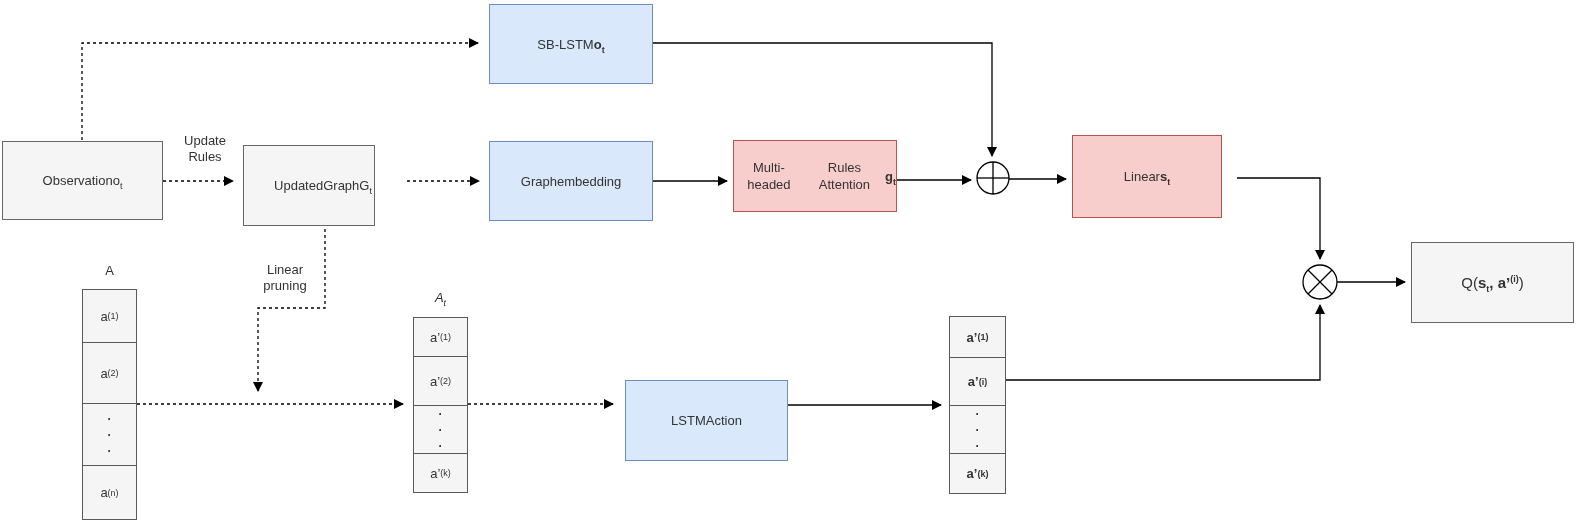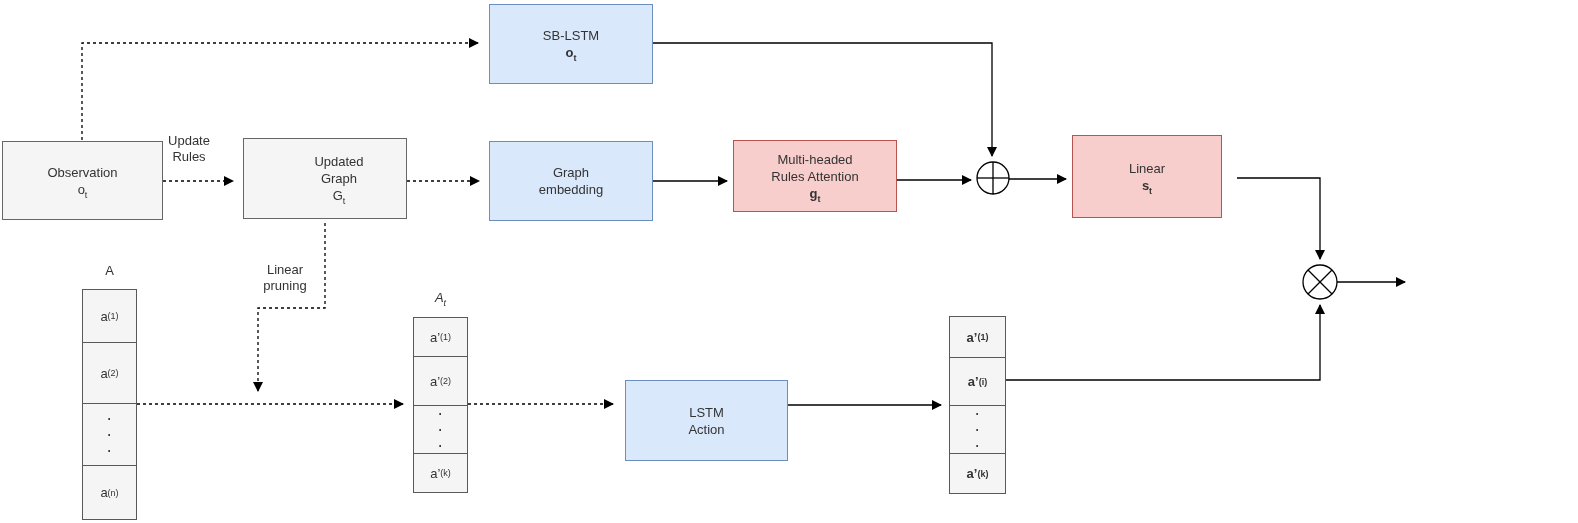--- a/index.html
+++ b/index.html
@@ -1,19 +1,19 @@
 <!DOCTYPE html>
 <html><head>
 <meta charset="utf-8">
 <style>
   html,body{margin:0;padding:0;background:#fff;}
   .canvas{position:relative;width:1578px;height:523px;background:#ffffff;
           font-family:"Liberation Sans",sans-serif;color:#333;overflow:hidden;}
   svg.wires{position:absolute;left:0;top:0;width:1578px;height:523px;}
-  .box{position:absolute;display:flex;flex-direction:column;align-items:center;justify-content:center;
+  .box{position:absolute;display:flex;align-items:center;justify-content:center;
        text-align:center;font-size:13px;line-height:17px;box-sizing:border-box;border:1px solid;}
   .gray{background:#f5f5f5;border-color:#666666;text-align:center;}
   .blue{background:#dae8fc;border-color:#6c8ebf;}
   .red{background:#f8cecc;border-color:#b85450;}
   .b{font-weight:bold;}
   sub{font-size:9px;line-height:0;}
   sup{font-size:9px;line-height:0;}
   .qtext{font-size:15px;}
   .edge-label{position:absolute;font-size:13px;line-height:16px;text-align:center;white-space:pre-line;}
   .col{position:absolute;}
@@ -62,21 +62,21 @@
       <line x1="1308" y1="270" x2="1332" y2="294" stroke="#000" stroke-width="1.3"></line>
       <line x1="1332" y1="270" x2="1308" y2="294" stroke="#000" stroke-width="1.3"></line>
     </g>
   </svg>
 
   <div class="box gray" style="left:2px;top:141px;width:161px;height:79px;">
     <span>Observation</span>
     <span><span>o</span><sub>t</sub></span>
   </div>
 
-  <div class="box gray" style="left:243px;top:138px;width:164px;height:81px;padding-left:28px;">
+  <div class="box gray" style="left:243px;top:145px;width:132px;height:81px;padding-left:28px;">
     <span>Updated</span>
     <span>Graph</span>
     <span><span>G</span><sub>t</sub></span>
   </div>
 
   <div class="box blue" style="left:489px;top:4px;width:164px;height:80px;">
     <span>SB-LSTM</span>
     <span class="b"><span>o</span><sub>t</sub></span>
   </div>
 
@@ -94,22 +94,25 @@
   <div class="box red" style="left:1072px;top:135px;width:150px;height:83px;">
     <span>Linear</span>
     <span class="b"><span>s</span><sub>t</sub></span>
   </div>
 
   <div class="box blue" style="left:625px;top:380px;width:163px;height:81px;">
     <span>LSTM</span>
     <span>Action</span>
   </div>
 
+  <div class="box gray" style="left:1411px;top:242px;width:163px;height:81px;">
+    <span class="qtext"><span>Q(</span><span class="b"><span>s</span><sub>t</sub><span>, </span><span>a’</span><sup>(i)</sup></span><span>)</span></span>
+  </div>
 
-  <div class="edge-label" style="left:152px;top:133px;width:74px;">Update
+  <div class="edge-label" style="left:168px;top:133px;width:74px;">Update
 Rules</div>
   <div class="edge-label" style="left:243px;top:262px;width:84px;">Linear
 pruning</div>
 
   <div class="col-header" style="left:82px;top:263px;width:55px;"><span>A</span></div>
   <div class="col" style="left:82px;top:289px;width:55px;">
     <div class="cell" style="height:54px;">
         <span>a</span>
         <sup>(1)</sup>
       </div>

